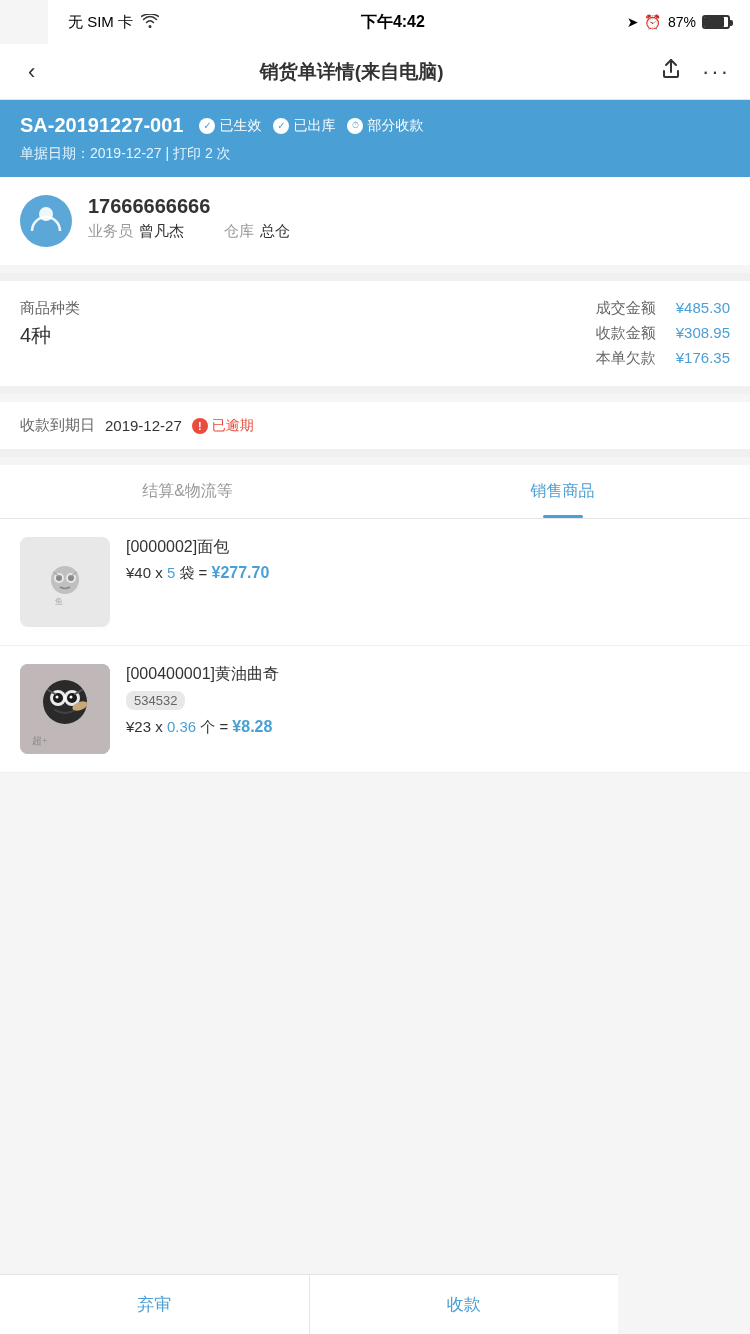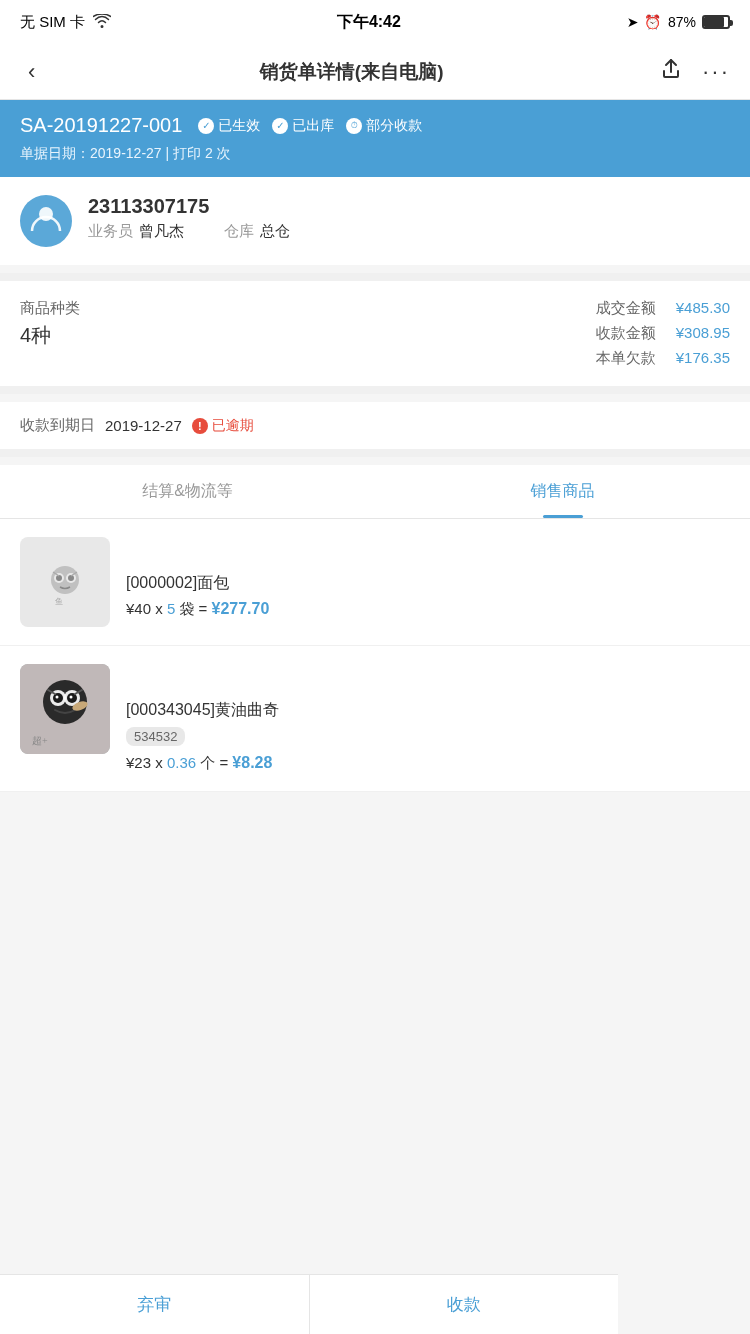--- a/index.html
+++ b/index.html
@@ -16,20 +16,21 @@
     
     .status-bar {
       height: 44px;
       background: #fff;
       display: flex;
       align-items: center;
       justify-content: space-between;
       padding: 12px 20px;
       font-size: 15px;
       font-weight: 500;
+      margin-left: 48px;
     }
     .status-left { display: flex; align-items: center; gap: 8px; }
     .status-center { font-weight: 600; font-size: 16px; }
     .status-right { display: flex; align-items: center; gap: 6px; font-size: 14px; }
     .battery-bar {
       width: 28px; height: 14px; border: 2px solid #333; border-radius: 3px; position: relative; display: inline-block;
     }
     .battery-bar::after {
       content: ''; position: absolute; right: -5px; top: 3px; width: 3px; height: 6px; background: #333; border-radius: 0 2px 2px 0;
     }
@@ -67,21 +68,21 @@
       padding: 14px 20px;
     }
     .banner-top {
       display: flex;
       align-items: center;
       gap: 16px;
       margin-bottom: 8px;
     }
     .order-id {
       font-size: 20px;
-      font-weight: 400;
+      font-weight: 700;
       color: #fff;
     }
     .status-badges {
       display: flex;
       gap: 12px;
       align-items: center;
     }
     .badge {
       display: flex;
       align-items: center;
@@ -252,21 +253,20 @@
       align-items: center;
       justify-content: center;
       overflow: hidden;
     }
     .product-details { flex: 1; }
     .product-name {
       font-size: 16px;
       color: #333;
       margin-bottom: 6px;
       font-weight: 500;
-      margin-top: 36px;
     }
     .product-sku {
       display: inline-block;
       background: #e8e8e8;
       color: #666;
       font-size: 13px;
       padding: 2px 8px;
       border-radius: 8px;
       margin-bottom: 8px;
     }
@@ -364,21 +364,21 @@
 <div class="customer-section">
   <div class="customer-avatar">
     <span class="avatar-icon">
       <svg width="34" height="34" viewBox="0 0 34 34" fill="none">
         <circle cx="17" cy="13" r="7" fill="white" opacity="0.9"></circle>
         <path d="M3 30c0-7.7 6.3-14 14-14s14 6.3 14 14" stroke="white" stroke-width="2.5" fill="none" opacity="0.9"></path>
       </svg>
     </span>
   </div>
   <div class="customer-info">
-    <div class="customer-name">23113307175</div>
+    <div class="customer-name">17666666666</div>
     <div class="customer-meta">
       <div class="meta-item">
         <span class="meta-label">业务员</span>
         <span class="meta-value">曾凡杰</span>
       </div>
       <div class="meta-item">
         <span class="meta-label">仓库</span>
         <span class="meta-value">总仓</span>
       </div>
     </div>
@@ -467,21 +467,21 @@
         <circle cx="37" cy="33" r="1.5" fill="#fff"></circle>
         <circle cx="51" cy="33" r="1.5" fill="#fff"></circle>
         <path d="M35 46 Q45 52 55 46" stroke="#444" stroke-width="2" fill="none" stroke-linecap="round"></path>
 
         <ellipse cx="60" cy="42" rx="8" ry="4" fill="#c8a878" transform="rotate(-20 60 42)"></ellipse>
         <path d="M28 26 L35 30 M62 26 L55 30" stroke="#555" stroke-width="2" stroke-linecap="round"></path>
         <text x="12" y="80" fill="#888" font-size="10" font-family="PingFang SC">超+</text>
       </svg>
     </div>
     <div class="product-details">
-      <div class="product-name">[000343045]黄油曲奇</div>
+      <div class="product-name">[000400001]黄油曲奇</div>
       <div class="product-sku">534532</div>
       <div class="product-price">
         <span>¥23</span>
         <span> x </span>
         <span class="price-highlight">0.36</span>
         <span>个</span>
         <span> = </span>
         <span class="price-total">¥8.28</span>
       </div>
     </div>

